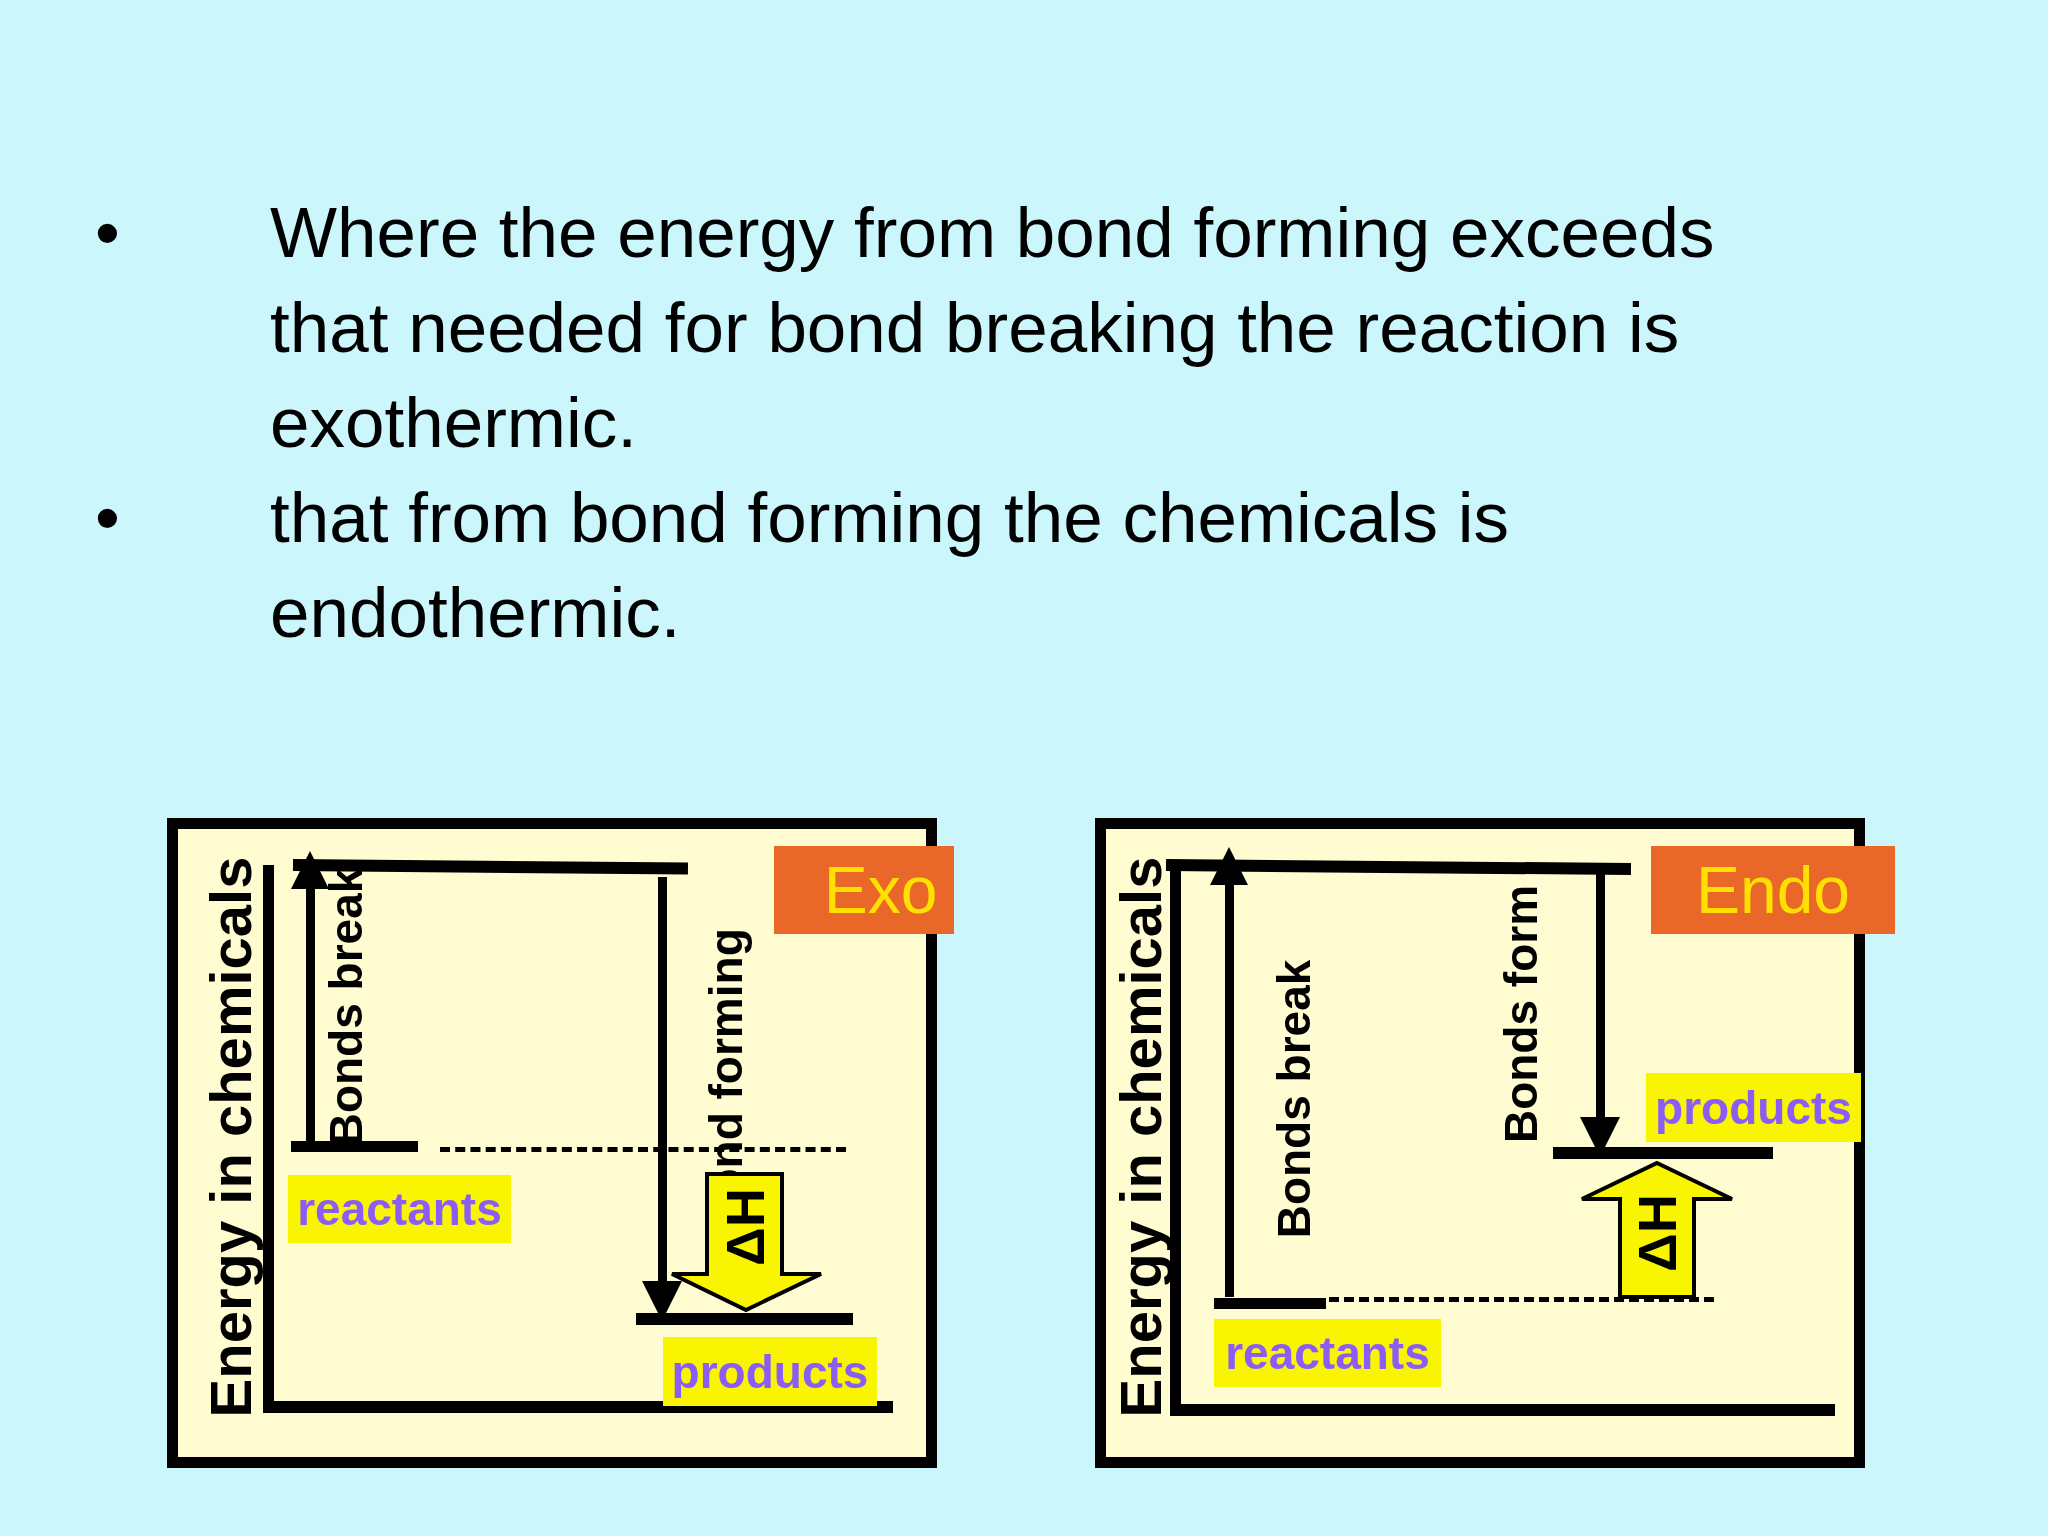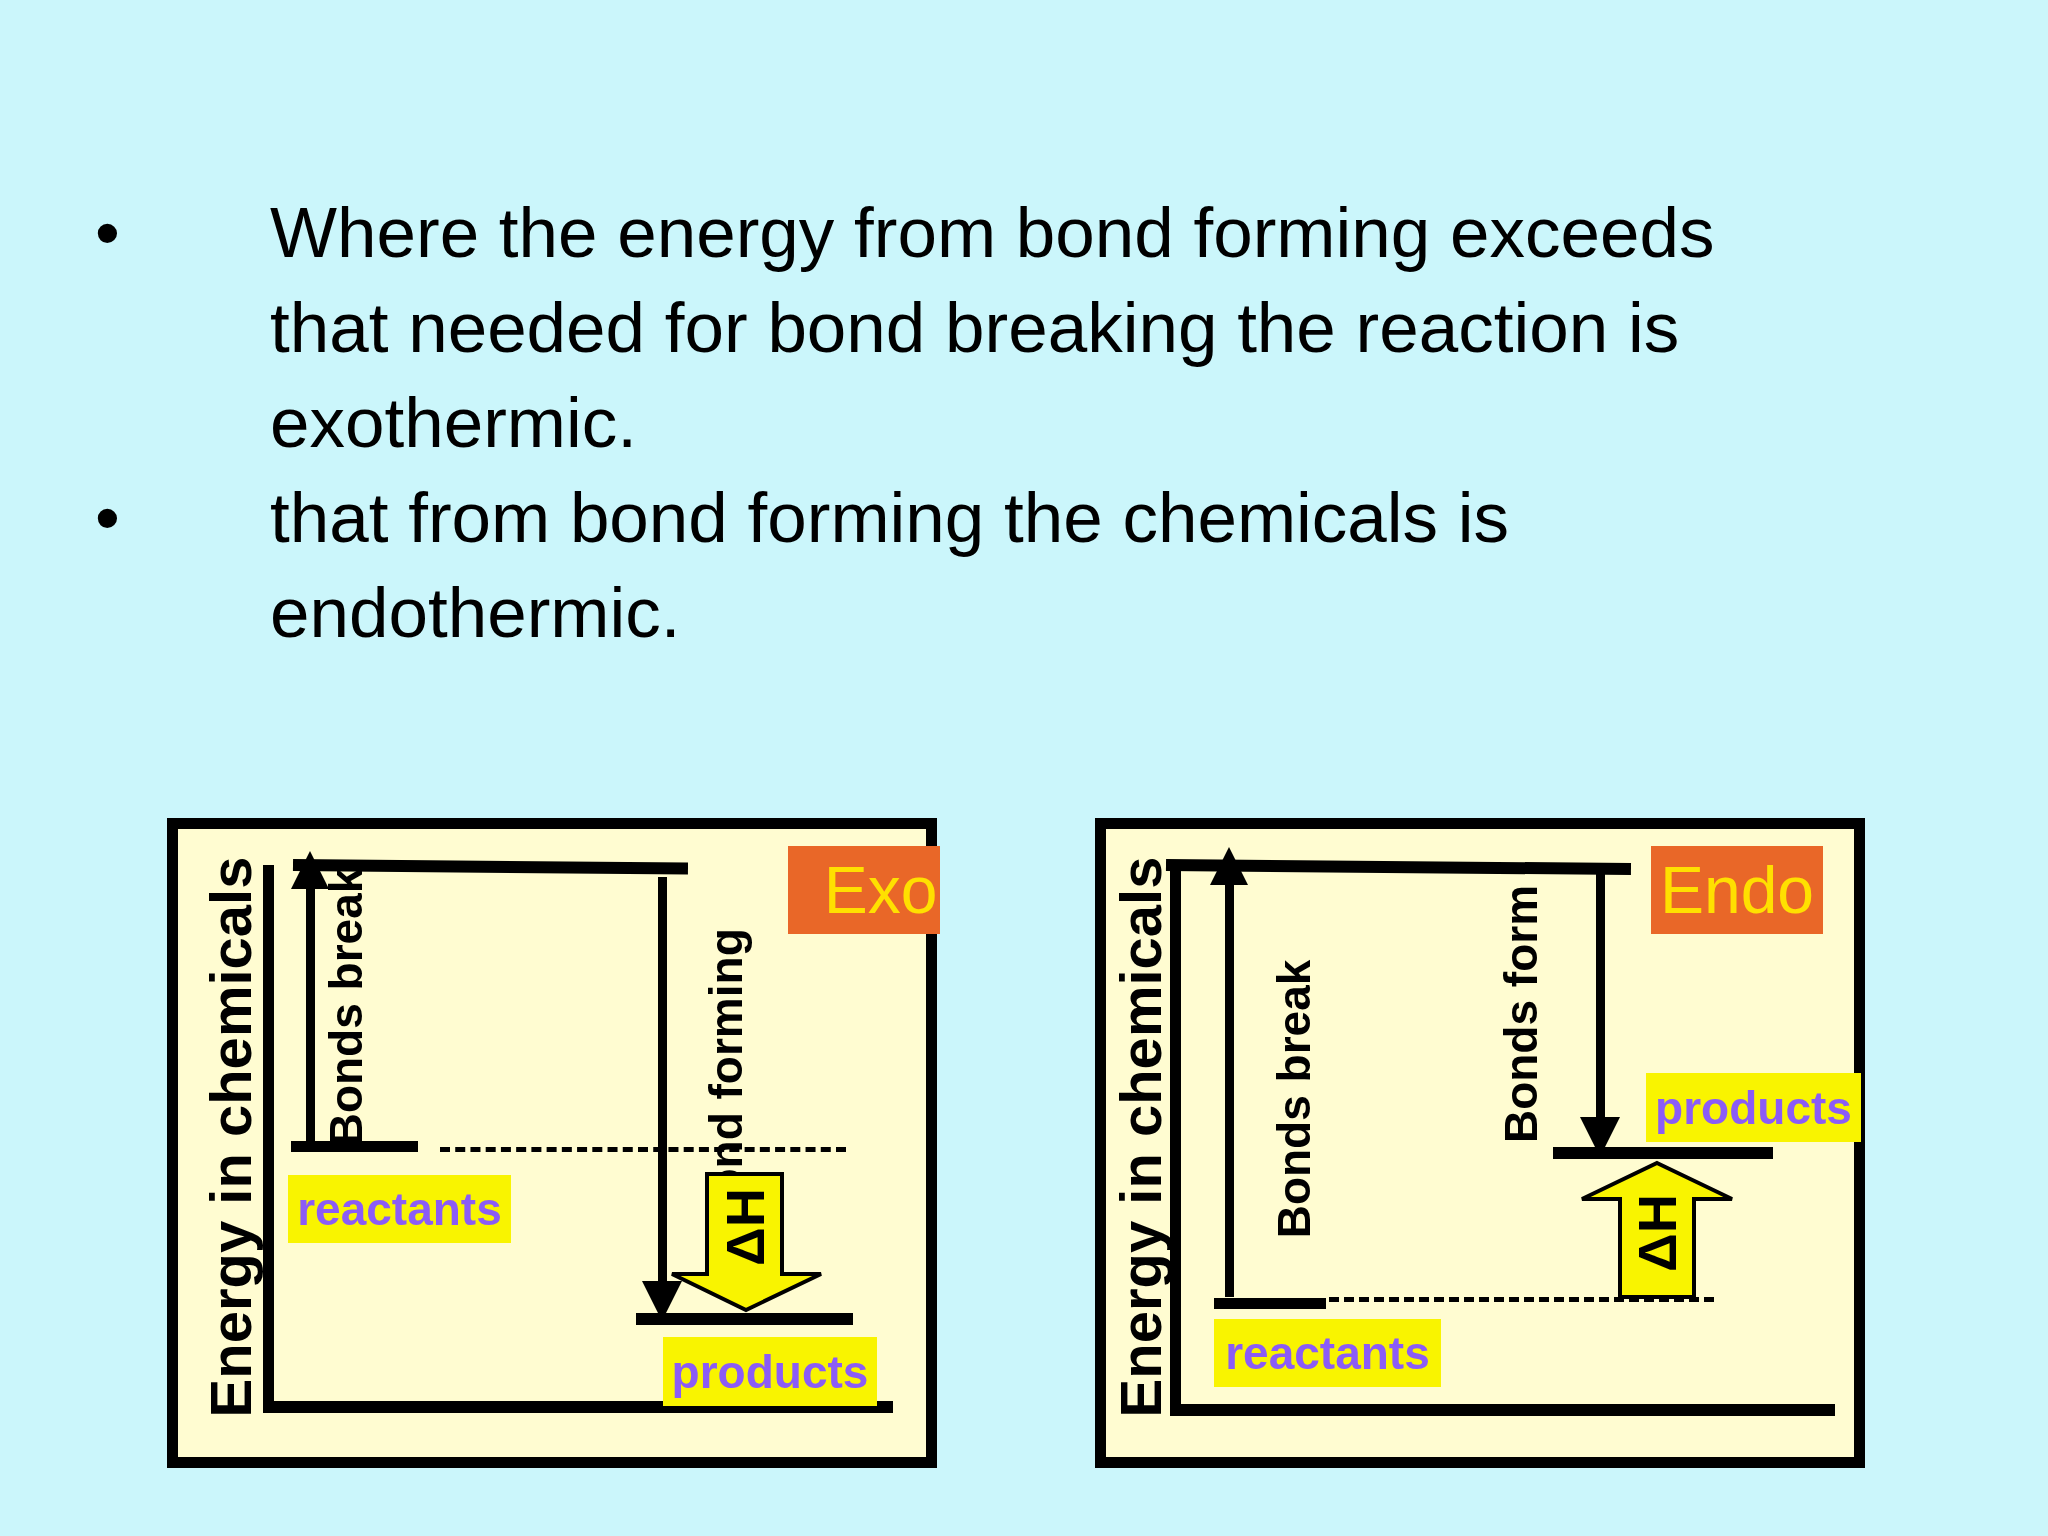--- a/index.html
+++ b/index.html
@@ -93,21 +93,21 @@
     <div class="vlabel lbl-bond" style="left:168px;top:178px;">Bonds break</div>
 
     <div class="hline" style="left:113px;top:312px;width:127px;height:11px;"></div>
     <div class="dashline" style="left:262px;top:318px;width:406px;"></div>
     <div class="hl-label" style="left:110px;top:346px;width:223px;height:68px;">reactants</div>
 
     <div class="vline" style="left:480px;top:48px;width:9px;height:406px;"></div>
     <div class="tri-down" style="left:464px;top:452px;"></div>
     <div class="vlabel lbl-bond" style="left:548px;top:250px;">Bond forming</div>
 
-    <div class="tag" style="left:610px;top:17px;width:152px;height:88px;padding-left:33px;">Exo</div>
+    <div class="tag" style="left:596px;top:17px;width:180px;height:88px;padding-left:33px;">Exo</div>
 
     <svg style="left:492px;top:343px;" width="153" height="140" viewBox="0 0 153 140">
       <polygon points="37,2 112,2 112,102 151,102 76,138 2,102 37,102" fill="#F9F400" stroke="#000000" stroke-width="4"></polygon>
     </svg>
     <div class="vlabel lbl-dh" style="left:567px;top:398px;">ΔH</div>
 
     <div class="hline" style="left:458px;top:484px;width:217px;height:12px;"></div>
     <div class="hl-label" style="left:485px;top:508px;width:214px;height:69px;">products</div>
   </div>
 
@@ -119,21 +119,21 @@
     <div class="hline tilt" style="left:60px;top:30px;width:465px;height:12px;"></div>
 
     <div class="vline" style="left:119px;top:52px;width:9px;height:416px;"></div>
     <div class="tri-up" style="left:104px;top:18px;"></div>
     <div class="vlabel lbl-bond" style="left:188px;top:270px;">Bonds break</div>
 
     <div class="vline" style="left:490px;top:44px;width:9px;height:246px;"></div>
     <div class="tri-down" style="left:474px;top:288px;"></div>
     <div class="vlabel lbl-bond" style="left:415px;top:185px;">Bonds form</div>
 
-    <div class="tag" style="left:545px;top:17px;width:172px;height:88px;">Endo</div>
+    <div class="tag" style="left:545px;top:17px;width:244px;height:88px;">Endo</div>
 
     <div class="hl-label" style="left:540px;top:244px;width:215px;height:69px;">products</div>
     <div class="hline" style="left:447px;top:318px;width:220px;height:12px;"></div>
 
     <svg style="left:474px;top:332px;" width="154" height="138" viewBox="0 0 154 138">
       <polygon points="77,2 152,38 114,38 114,136 40,136 40,38 2,38" fill="#F9F400" stroke="#000000" stroke-width="4"></polygon>
     </svg>
     <div class="vlabel lbl-dh" style="left:551px;top:404px;">ΔH</div>
 
     <div class="dashline" style="left:223px;top:468px;width:385px;"></div>

